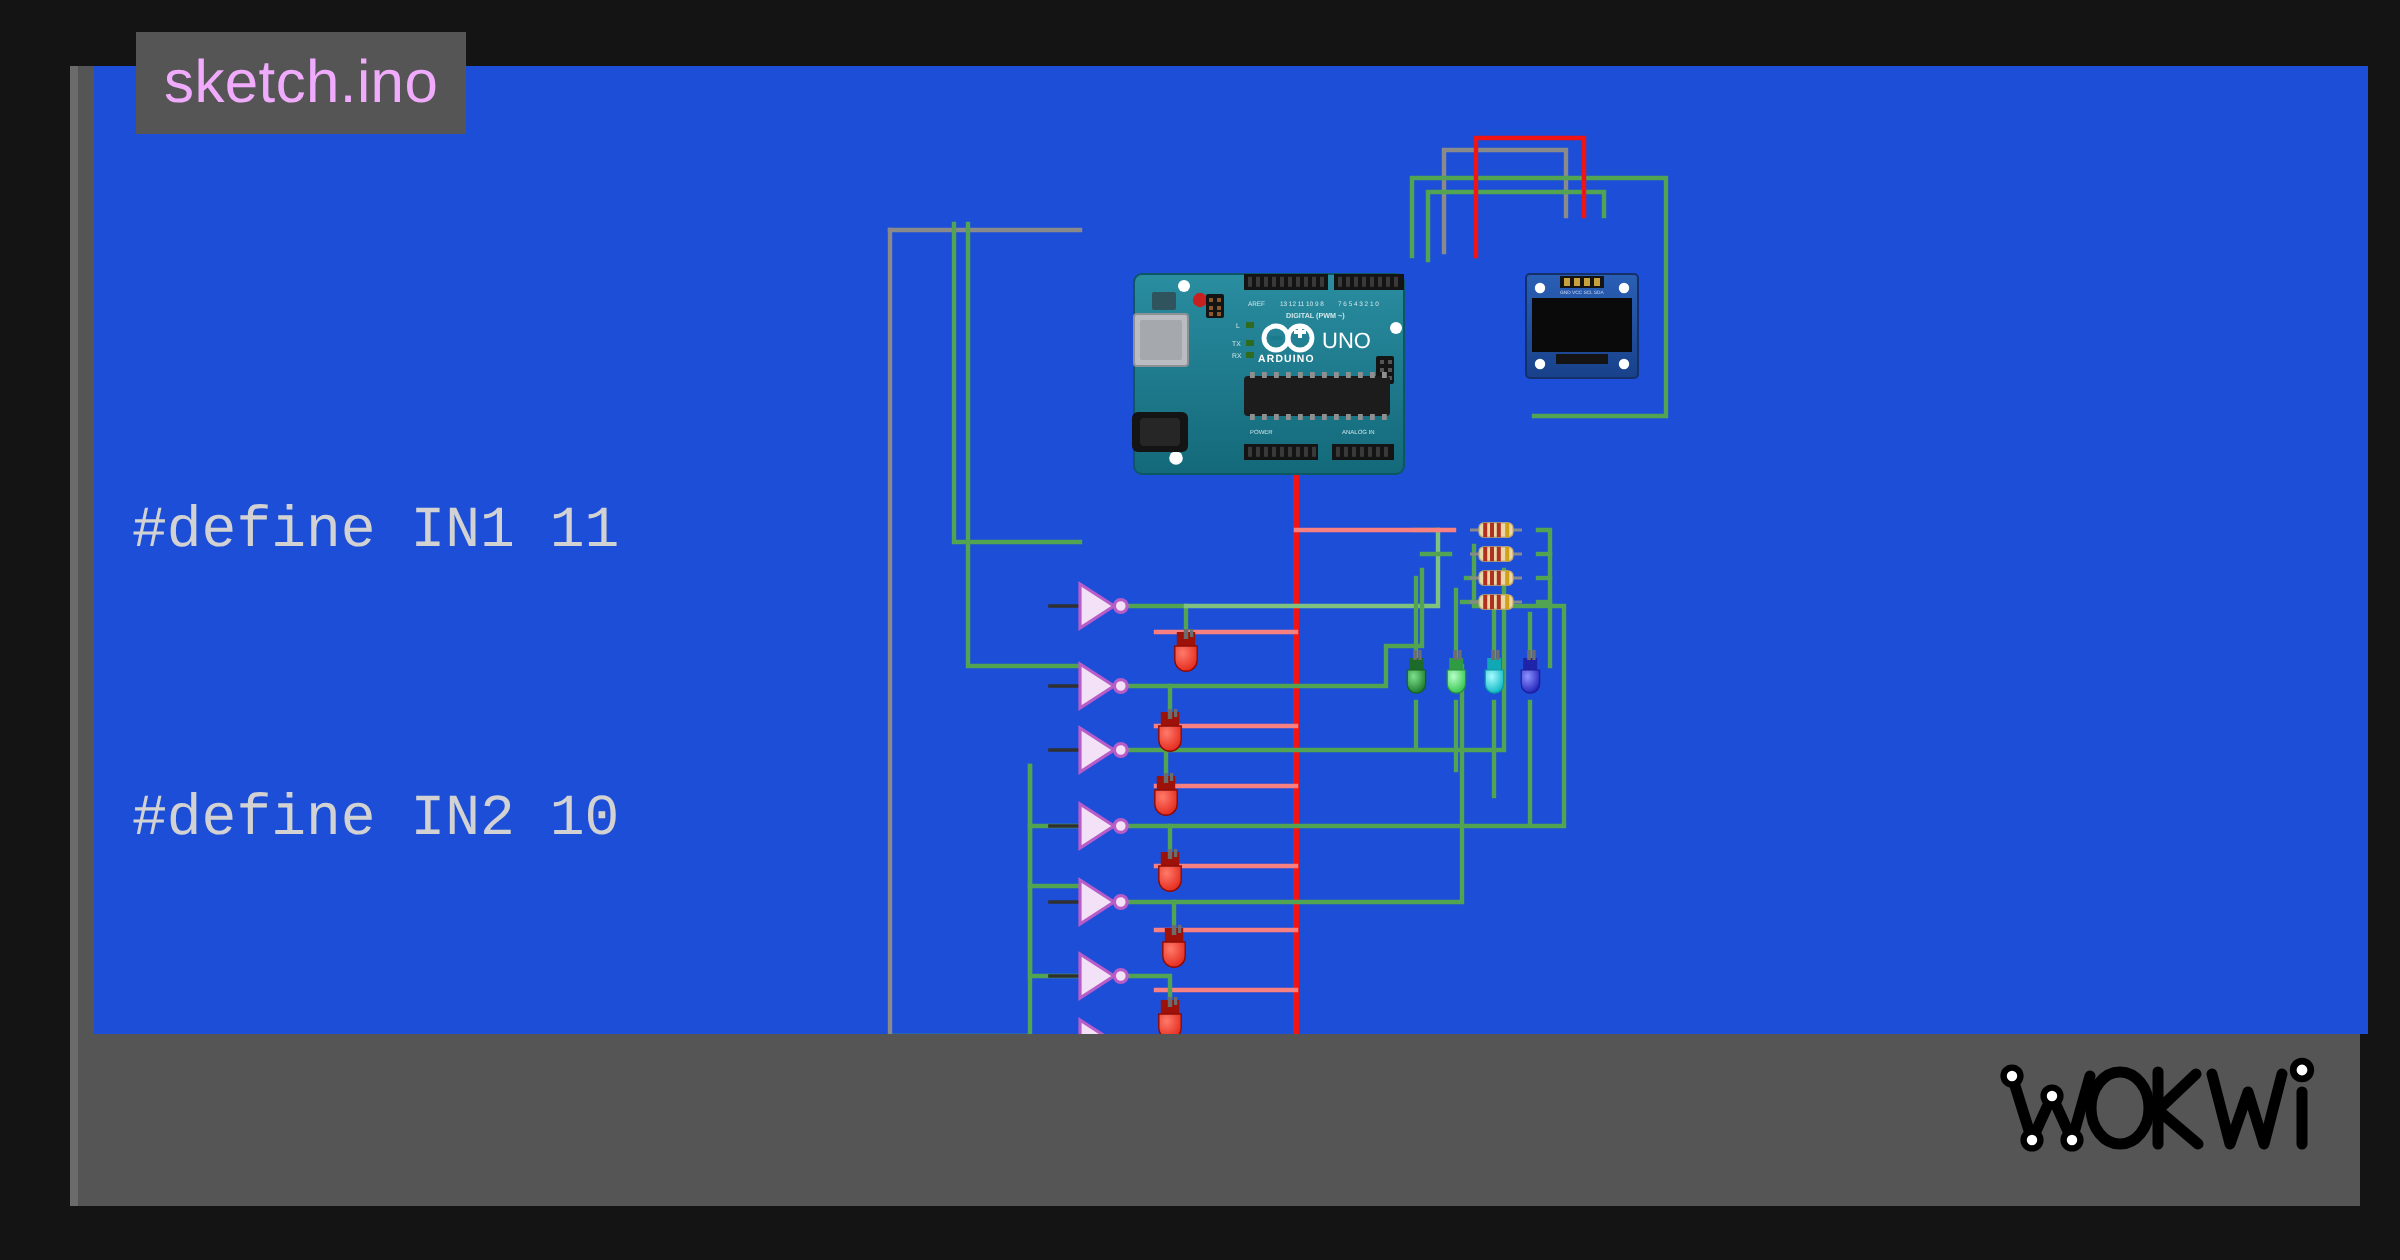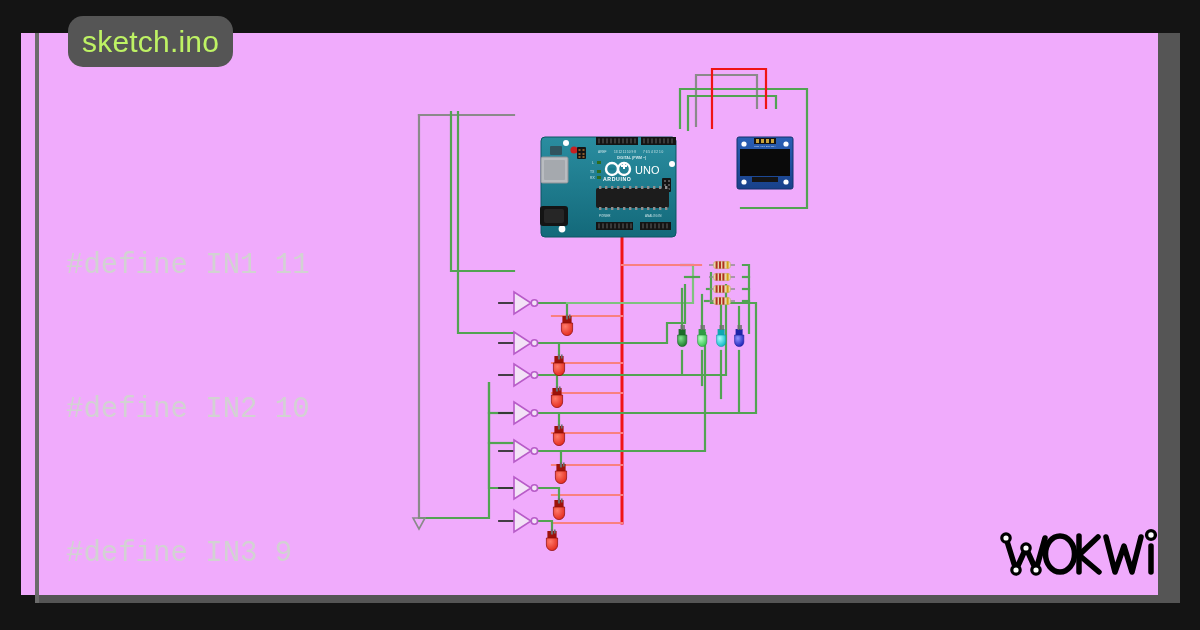--- a/index.html
+++ b/index.html
@@ -10,39 +10,38 @@
     position:relative;
   }
   #stage{position:absolute;left:0;top:0;width:1200px;height:630px;}
 
   
   #canvas-shadow{
     position:absolute;left:35px;top:33px;width:1145px;height:570px;
     background:#555555;
   }
   #canvas{
-    position:absolute;left:21px;top:33px;width:1137px;height:562px;
-    background:#f0abfc;
+    position:absolute;left:47px;top:33px;width:1137px;height:484px;
+    background:#1d4ed8;
     overflow:hidden;
   }
   #canvas-leftborder{
     position:absolute;left:35px;top:33px;width:4px;height:570px;
     background:#6b6b6b;
   }
 
   
   #tab{
     position:absolute;left:68px;top:16px;
-    background:#555555;color:#bef264;
+    background:#555555;color:#f0abfc;
     font-size:30px;line-height:51px;
     padding:0 14px;height:51px;
     letter-spacing:.2px;
     z-index:40;
     white-space:nowrap;
-    border-radius:15px;
   }
 
   
   #code{
     position:absolute;left:66px;top:146px;
     z-index:30;
     color:#d2d2d2;
     font-size:29px;
     line-height:48px;
     white-space:pre;
@@ -476,21 +475,20 @@
         <path d="M392,485 L404,485 L398,496 Z" fill="none" stroke="#8a8a8a" stroke-width="1.6"></path>
       </g>
     </svg>
 
   </div>
   <div id="canvas-leftborder"></div>
 
   <div id="code">
     <span class="ln">#define IN1 11</span>
     <span class="ln">#define IN2 10</span>
-    <span class="ln">#define IN3 9</span>
     
     
     
     
     
     
     
   </div>
 
   <div id="tab">sketch.ino</div>

